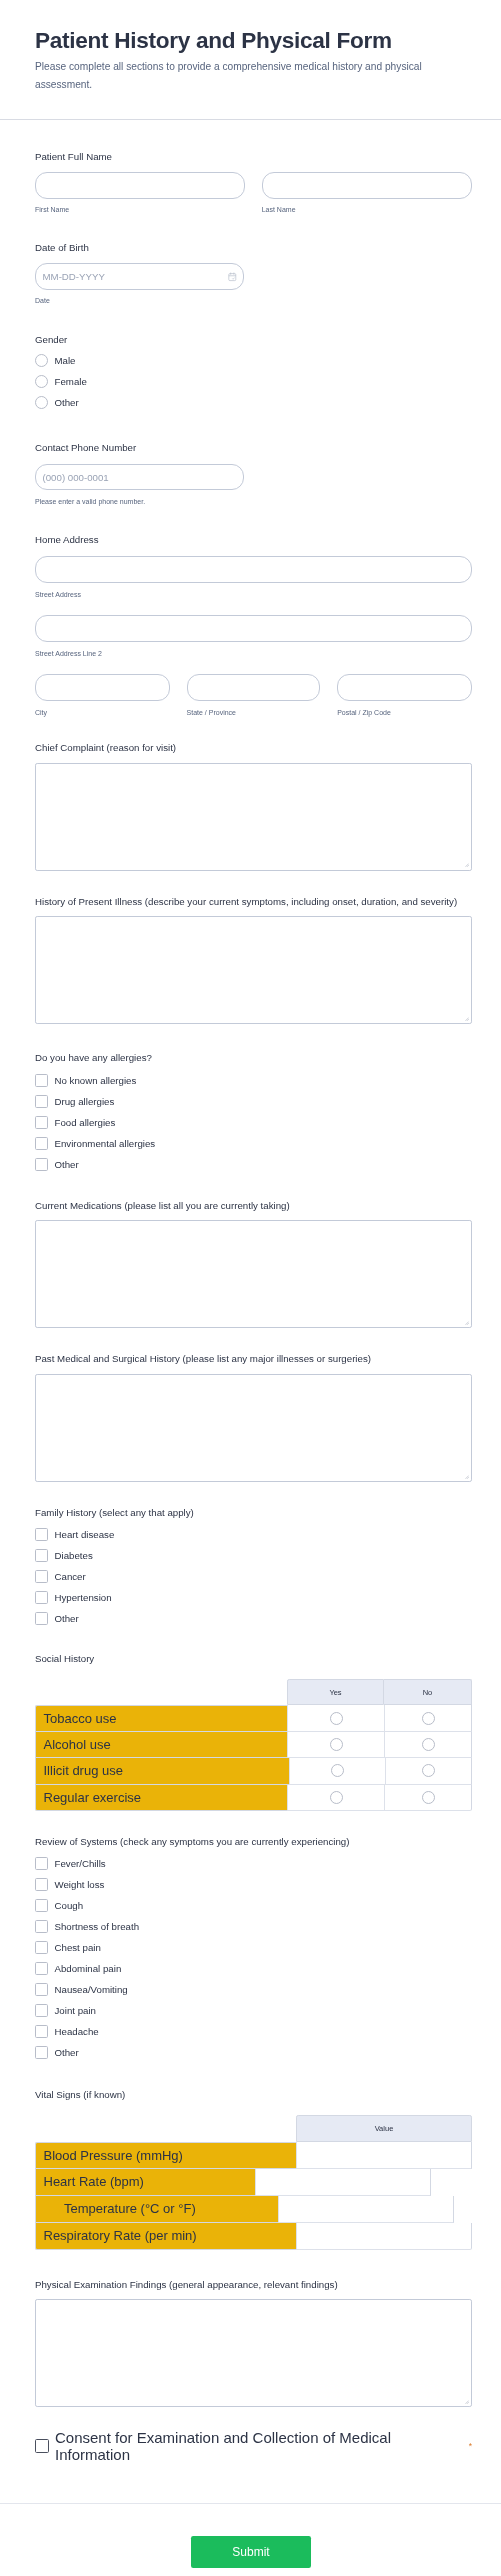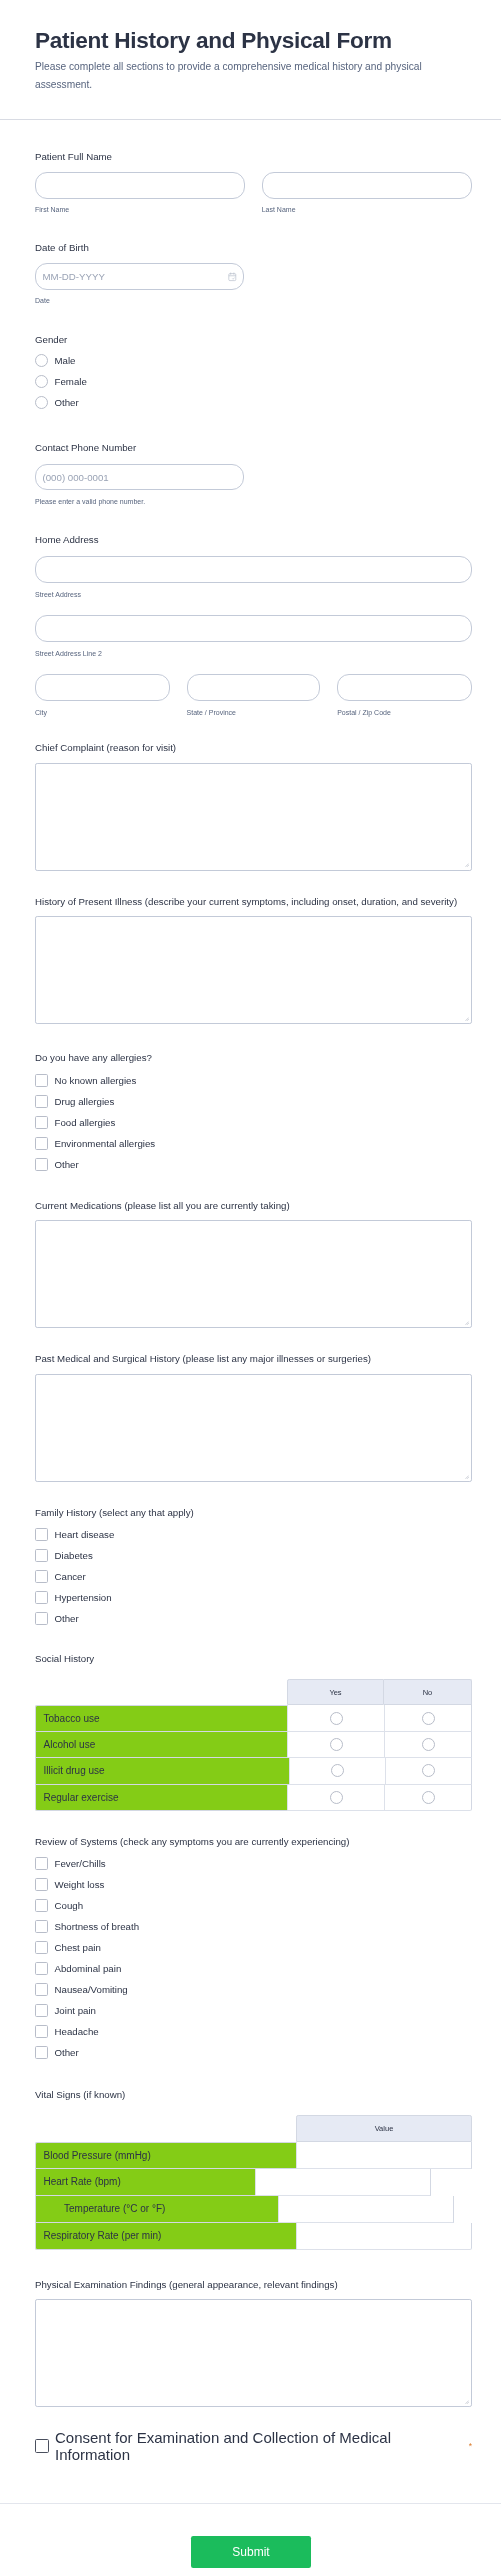--- a/index.html
+++ b/index.html
@@ -17,21 +17,21 @@
   .textarea { border: 0.5px solid #c3cad8; border-radius: 2.2px; background: #fff; width: 437px; position: relative; }
   .resize { position: absolute; right: 2.2px; bottom: 2.2px; width: 4.3px; height: 4.3px; }
   .opt { display: flex; align-items: center; height: 21px; }
   .radio { width: 13px; height: 13px; border: 0.5px solid #b8bdc9; border-radius: 50%; margin-right: 6.5px; flex: none; background: #fff; }
   .check { width: 13px; height: 13px; border: 0.5px solid #b8bdc9; border-radius: 1.6px; margin-right: 6.5px; flex: none; background: #fff; }
   .opt-label { font-size: 9.7px; color: #2c3345; }
   .matrix { position: relative; width: 437px; }
   .mx-head { display: flex; justify-content: flex-end; }
   .mx-hcell { background: #e6eaf4; border: 0.5px solid #d3d8e3; height: 26.4px; display: flex; align-items: center; justify-content: center; font-size: 7.5px; color: #2c3345; }
   .mx-row { display: flex; height: 26.4px; }
-  .mx-rlabel { background: #84cc16; border-left: 0.5px solid #d3d8e3; border-bottom: 0.5px solid #d3d8e3; display: flex; align-items: center; padding-left: 7.5px; font-size: 10px; color: #2c3345; }
+  .mx-rlabel { background: #eab308; border-left: 0.5px solid #d3d8e3; border-bottom: 0.5px solid #d3d8e3; display: flex; align-items: center; padding-left: 7.5px; font-size: 13px; color: #2c3345; }
   .mx-cell { border-left: 0.5px solid #dde1ea; border-bottom: 0.5px solid #dde1ea; display: flex; align-items: center; justify-content: center; background: #fff; }
   .mx-cell:last-child { border-right: 0.5px solid #d3d8e3; }
   .mx-radio { width: 13px; height: 13px; border: 0.5px solid #b8bdc9; border-radius: 50%; }
   .footer-line { border-top: 0.5px solid #e3e6ed; margin-top: 0; }
   .submit { display: block; margin: 0 auto; width: 120px; height: 51px; background: #1bbc5c; border: none; border-radius: 2.2px; color: #fff; font-size: 12px; font-family: "Liberation Sans", sans-serif; }
   .req { color: #d97a2a; margin-left: 4.3px; }
 </style>
 </head>
 <body>
 

